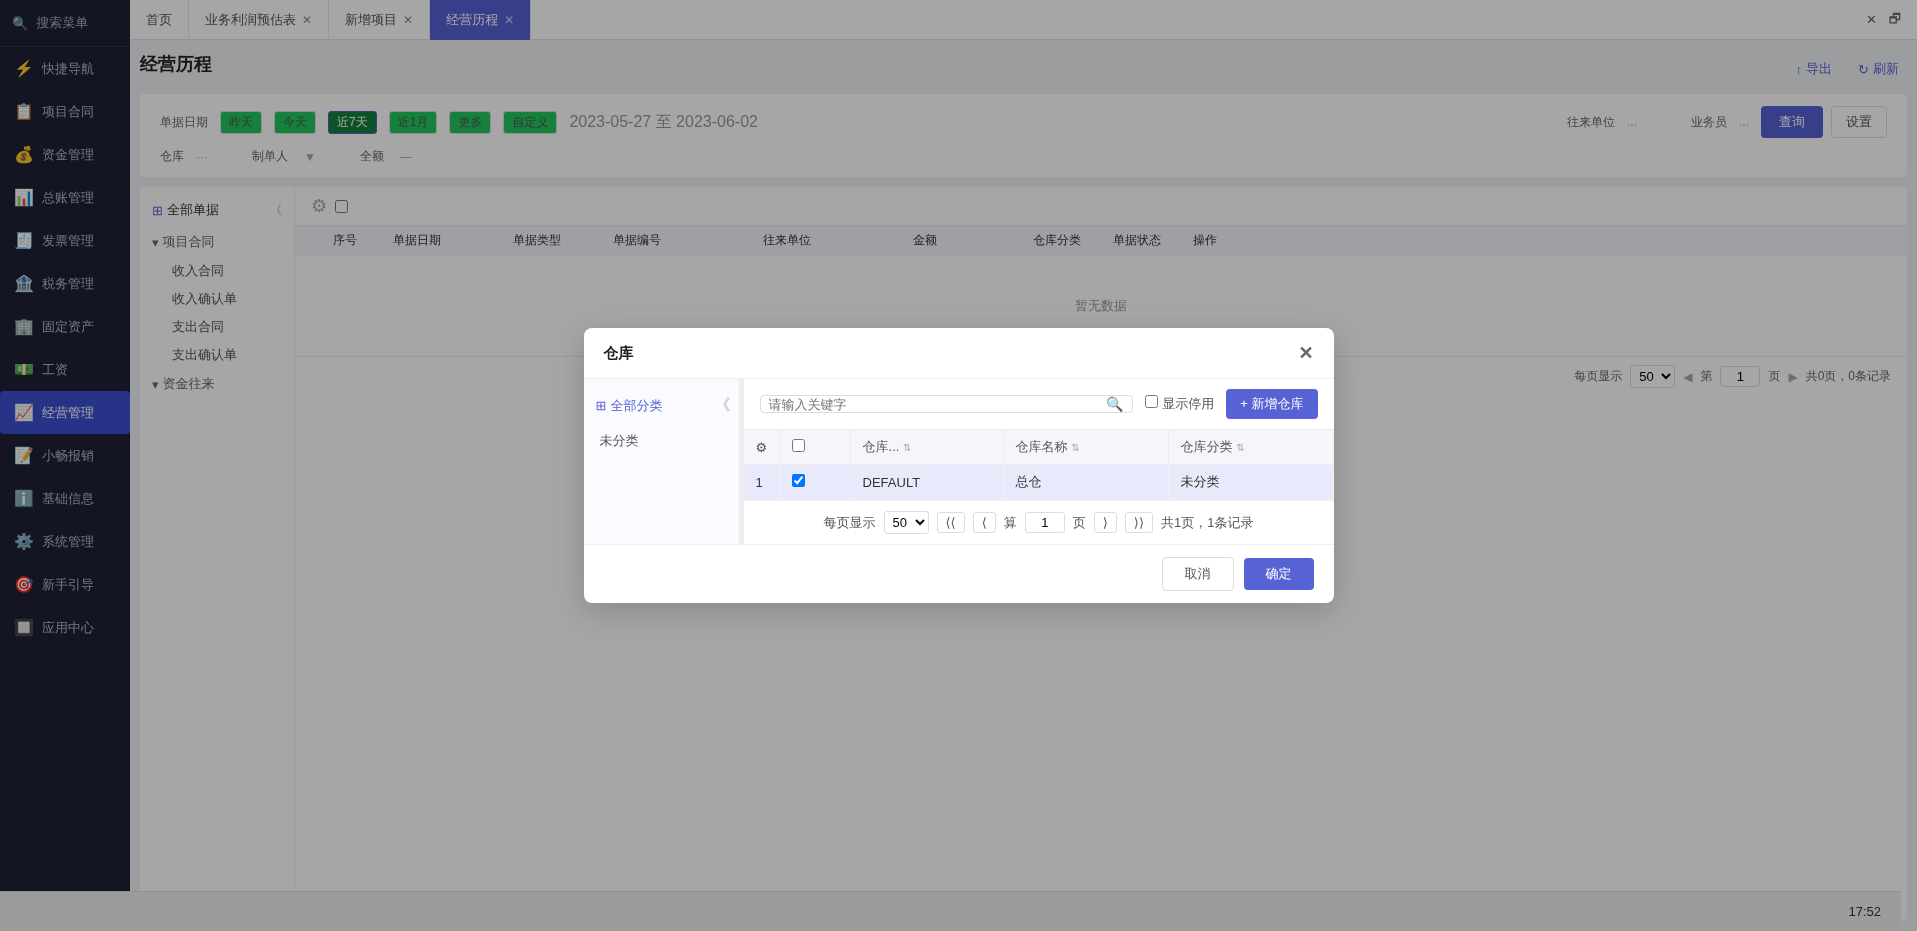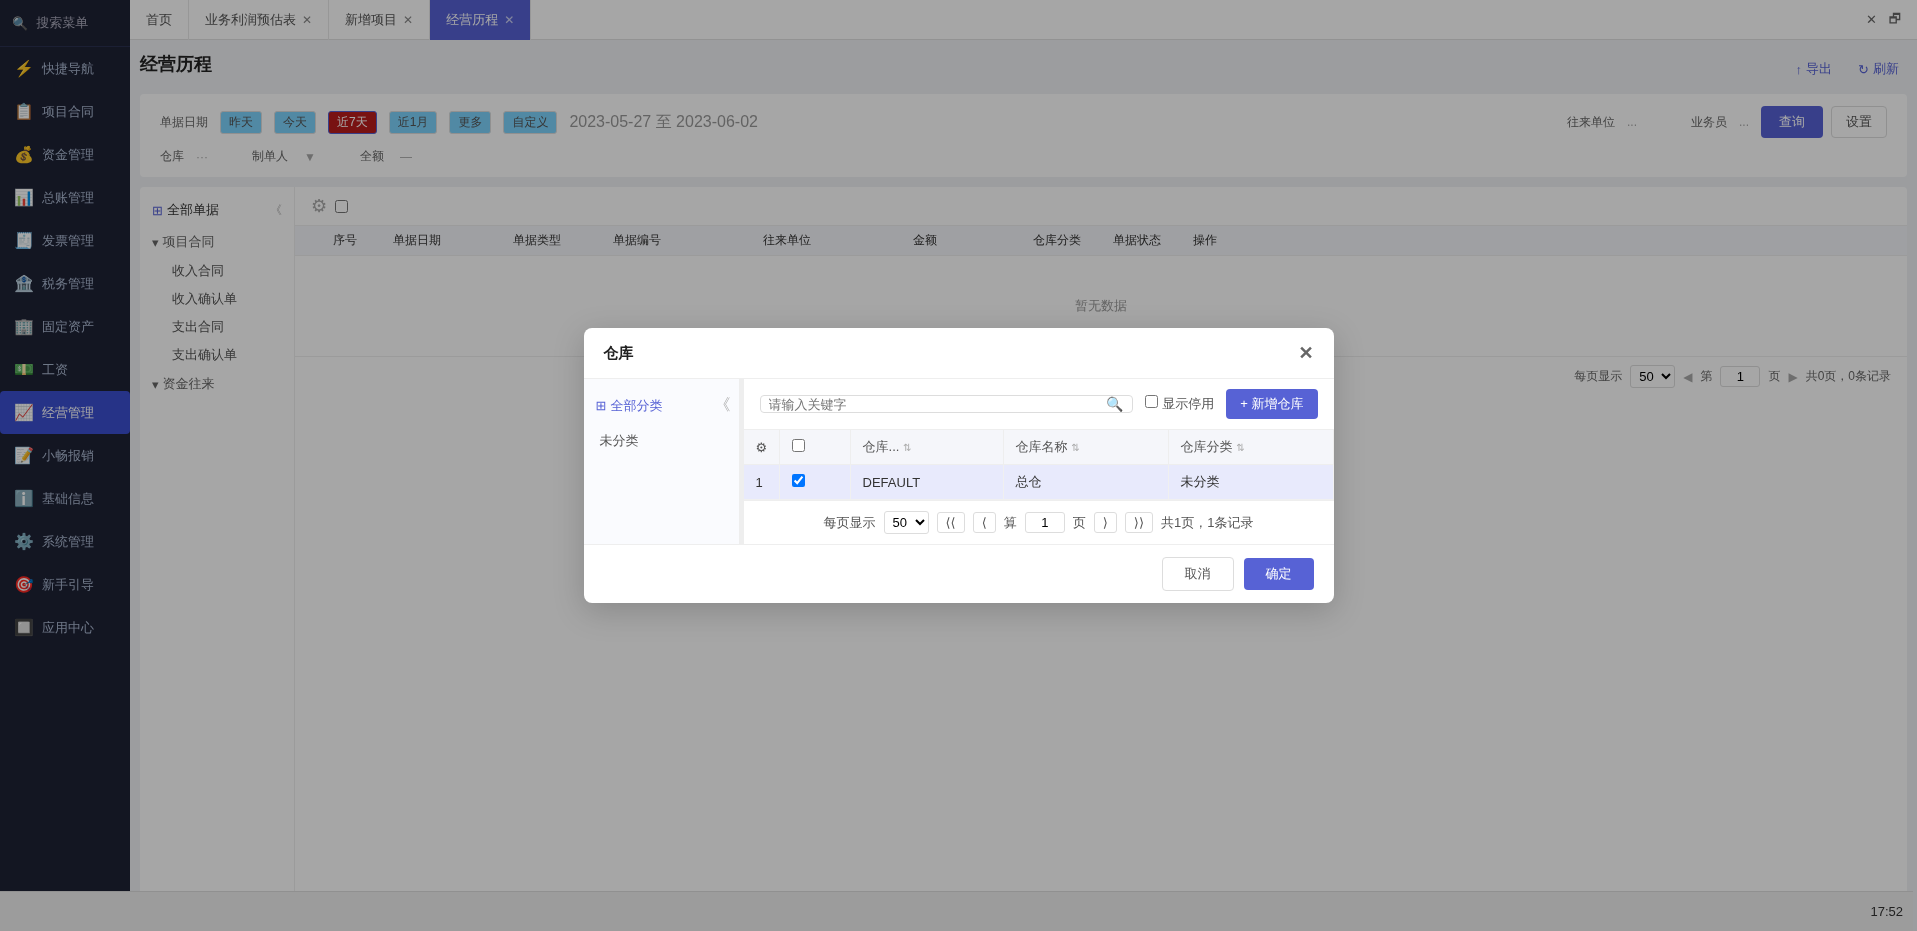--- a/index.html
+++ b/index.html
@@ -53,23 +53,23 @@
 
     
     .filter-bar {
       background: #fff; padding: 12px 20px; border-radius: 4px; margin: 0 10px;
       display: flex; flex-direction: column; gap: 10px;
     }
     .filter-row { display: flex; align-items: center; gap: 12px; flex-wrap: wrap; }
     .filter-label { font-size: 12px; color: #666; white-space: nowrap; }
     .date-btn {
       padding: 2px 8px; font-size: 12px; border: 1px solid #ddd;
-      border-radius: 3px; cursor: pointer; color: #555; background: #7dd3fc;
-    }
-    .date-btn.active { background: #b91c1c; color: #fff; border-color: #5762d5; }
+      border-radius: 3px; cursor: pointer; color: #555; background: #22c55e;
+    }
+    .date-btn.active { background: #15803d; color: #fff; border-color: #5762d5; }
     .date-range { font-size: 16px; color: #999; }
     .filter-dots { color: #aaa; font-size: 12px; cursor: pointer; }
     .btn-query {
       background: #5762d5; color: #fff; border: none; padding: 6px 18px;
       border-radius: 4px; font-size: 13px; cursor: pointer;
     }
     .btn-setting {
       background: #fff; color: #555; border: 1px solid #ddd; padding: 6px 14px;
       border-radius: 4px; font-size: 13px; cursor: pointer;
     }
@@ -191,24 +191,24 @@
       border: 1px solid #ddd; background: #fff; padding: 7px 22px;
       border-radius: 4px; font-size: 13px; cursor: pointer; color: #555;
     }
     .btn-confirm {
       background: #5762d5; color: #fff; border: none; padding: 7px 22px;
       border-radius: 4px; font-size: 13px; cursor: pointer;
     }
 
     
     .taskbar {
-      position: absolute; bottom: 0; left: 0; right: 4px; height: 40px;
+      position: absolute; bottom: 0; left: 0; right: 16px; height: 40px;
       background: #f0f0f0; border-top: 1px solid #ddd;
       display: flex; align-items: center; justify-content: flex-end;
-      padding: 0 10px; font-size: 12px; color: #333; gap: 12px;
+      padding: 0 20px; font-size: 12px; color: #333; gap: 12px;
     }
 
     
     .toolbar-btn {
       display: flex; align-items: center; gap: 4px; font-size: 13px;
       color: #5762d5; cursor: pointer; padding: 4px 8px;
     }
   </style>
 </head>
 <body>

